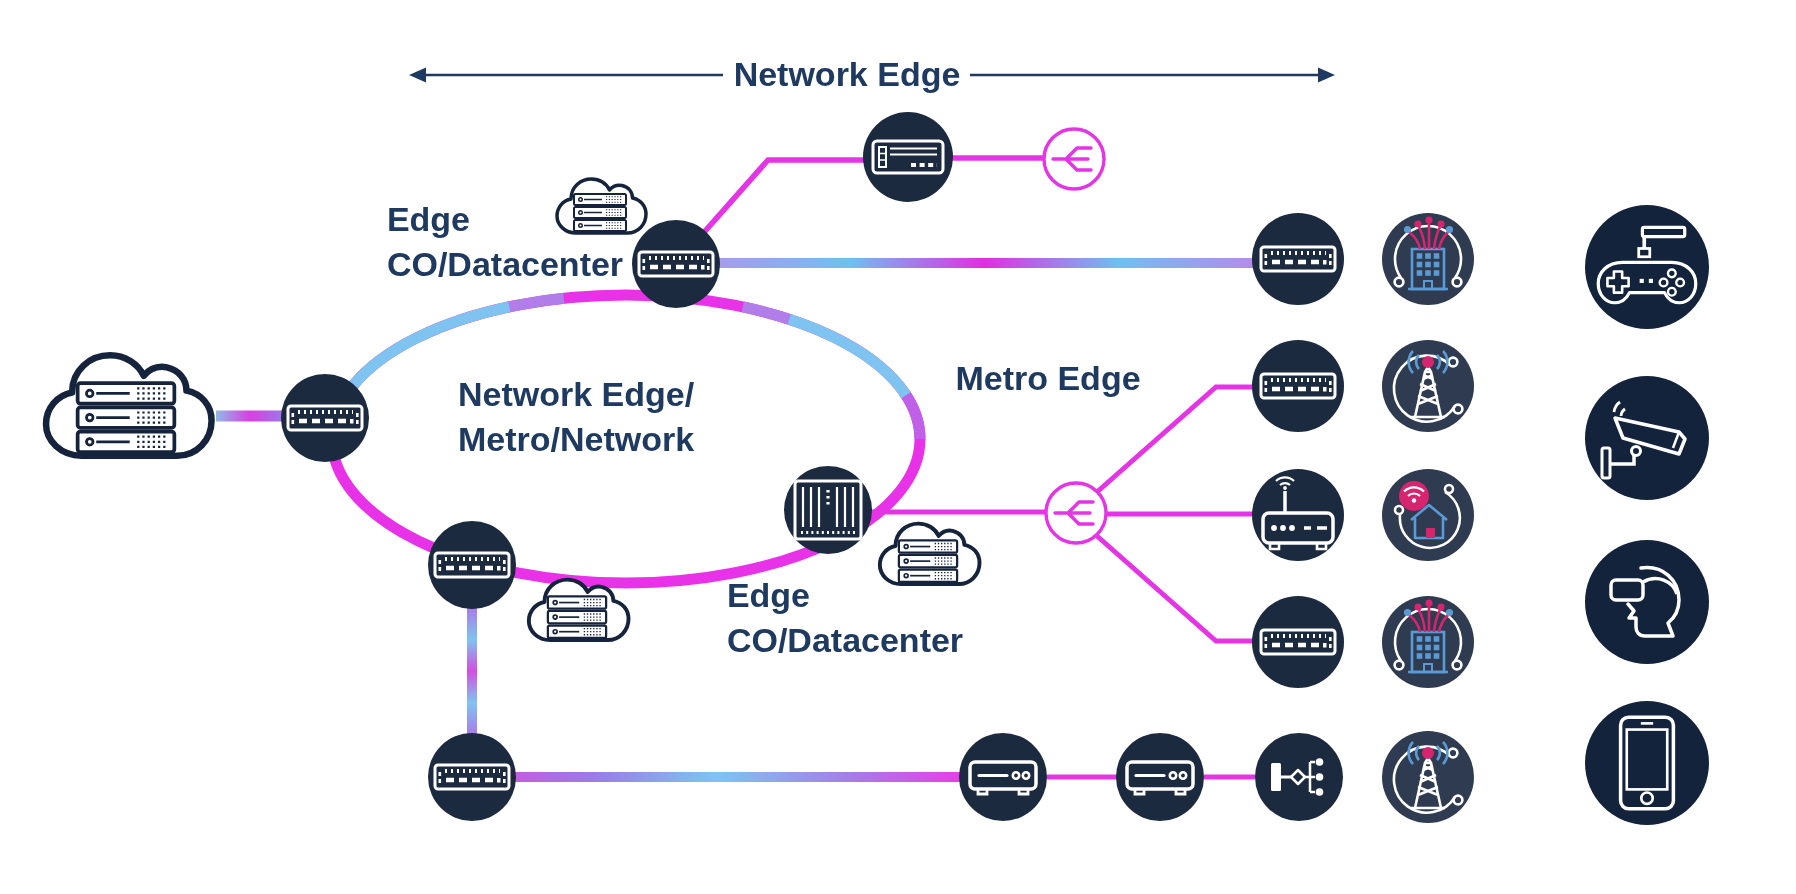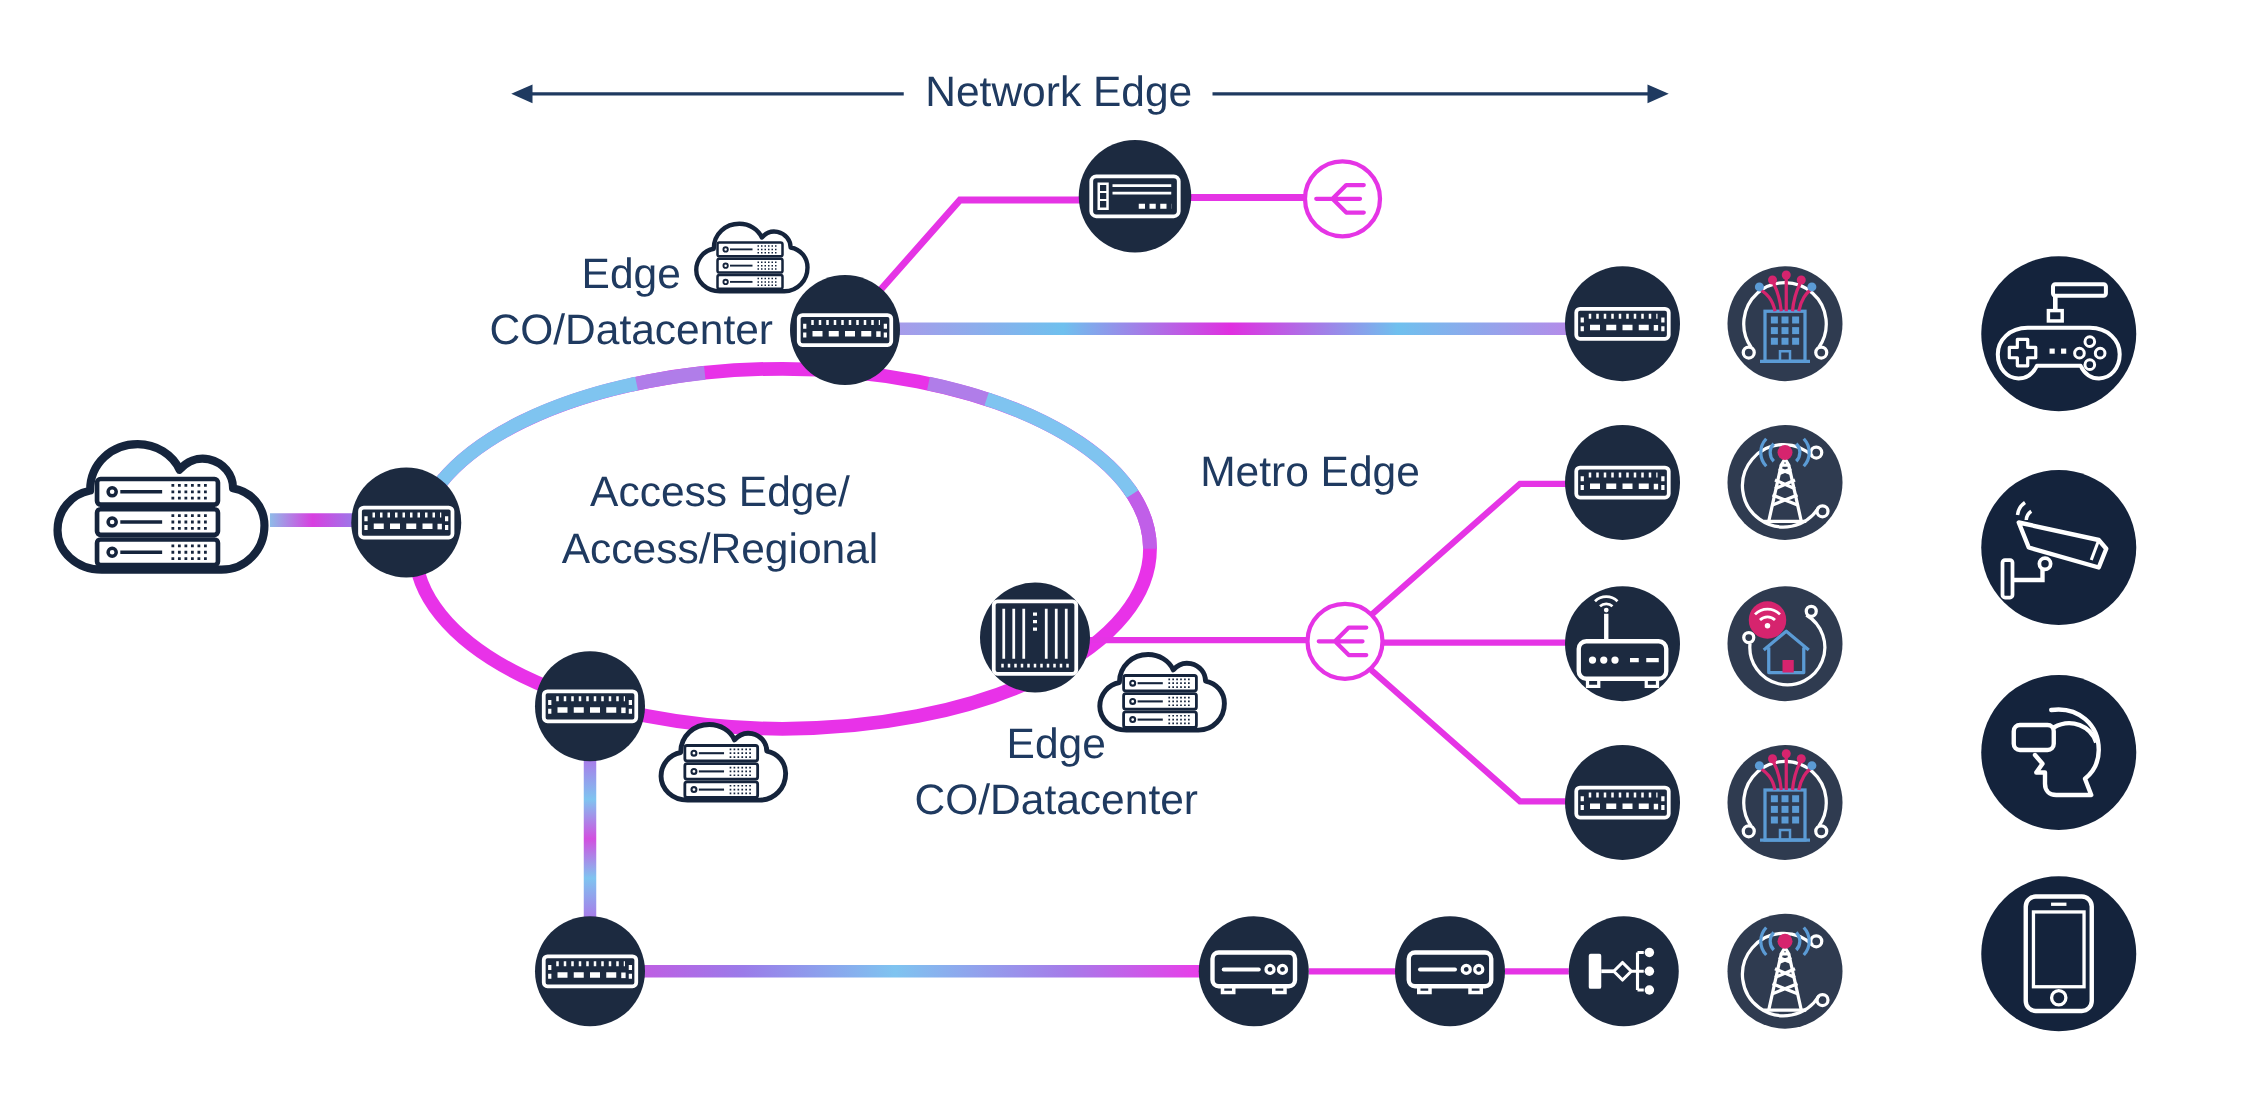--- a/index.html
+++ b/index.html
@@ -1,20 +1,20 @@
 <!DOCTYPE html>
 <html><head>
 <meta charset="utf-8">
 <style>
   html,body{margin:0;padding:0;background:#fff;}
   .canvas{position:relative;width:1796px;height:894px;background:#fff;overflow:hidden;
           font-family:"Liberation Sans",sans-serif;}
   .canvas svg{position:absolute;left:0;top:0;}
-  .lbl{position:absolute;transform:translateX(-50%);text-align:center;color:#1f3a60;
-       font-weight:400;white-space:nowrap;line-height:45px;font-size:34px;}
+  .lbl{position:absolute;transform:translateX(-50%);color:#1f3a60;
+       font-weight:700;white-space:nowrap;line-height:45px;font-size:34px;}
   .lbl .ln{display:block;}
   .title{font-size:34px;}
 </style>
 </head>
 <body>
 
 <div class="canvas">
 
 <svg width="1796" height="894" viewBox="0 0 1796 894">
   <defs>
@@ -419,22 +419,22 @@
 </svg>
 
 <div class="lbl title" style="left:847px;top:52px;">Network Edge</div>
 
 <div class="lbl" style="left:505px;top:197px;">
   <span class="ln">Edge</span>
   <span class="ln">CO/Datacenter</span>
 </div>
 
 <div class="lbl" style="left:576px;top:372px;">
-  <span class="ln">Access Edge/</span>
-  <span class="ln">Access/Regional</span>
+  <span class="ln">Network Edge/</span>
+  <span class="ln">Metro/Network</span>
 </div>
 
 <div class="lbl" style="left:1048px;top:356px;">Metro Edge</div>
 
 <div class="lbl" style="left:845px;top:573px;">
   <span class="ln">Edge</span>
   <span class="ln">CO/Datacenter</span>
 </div>
 
 </div>

